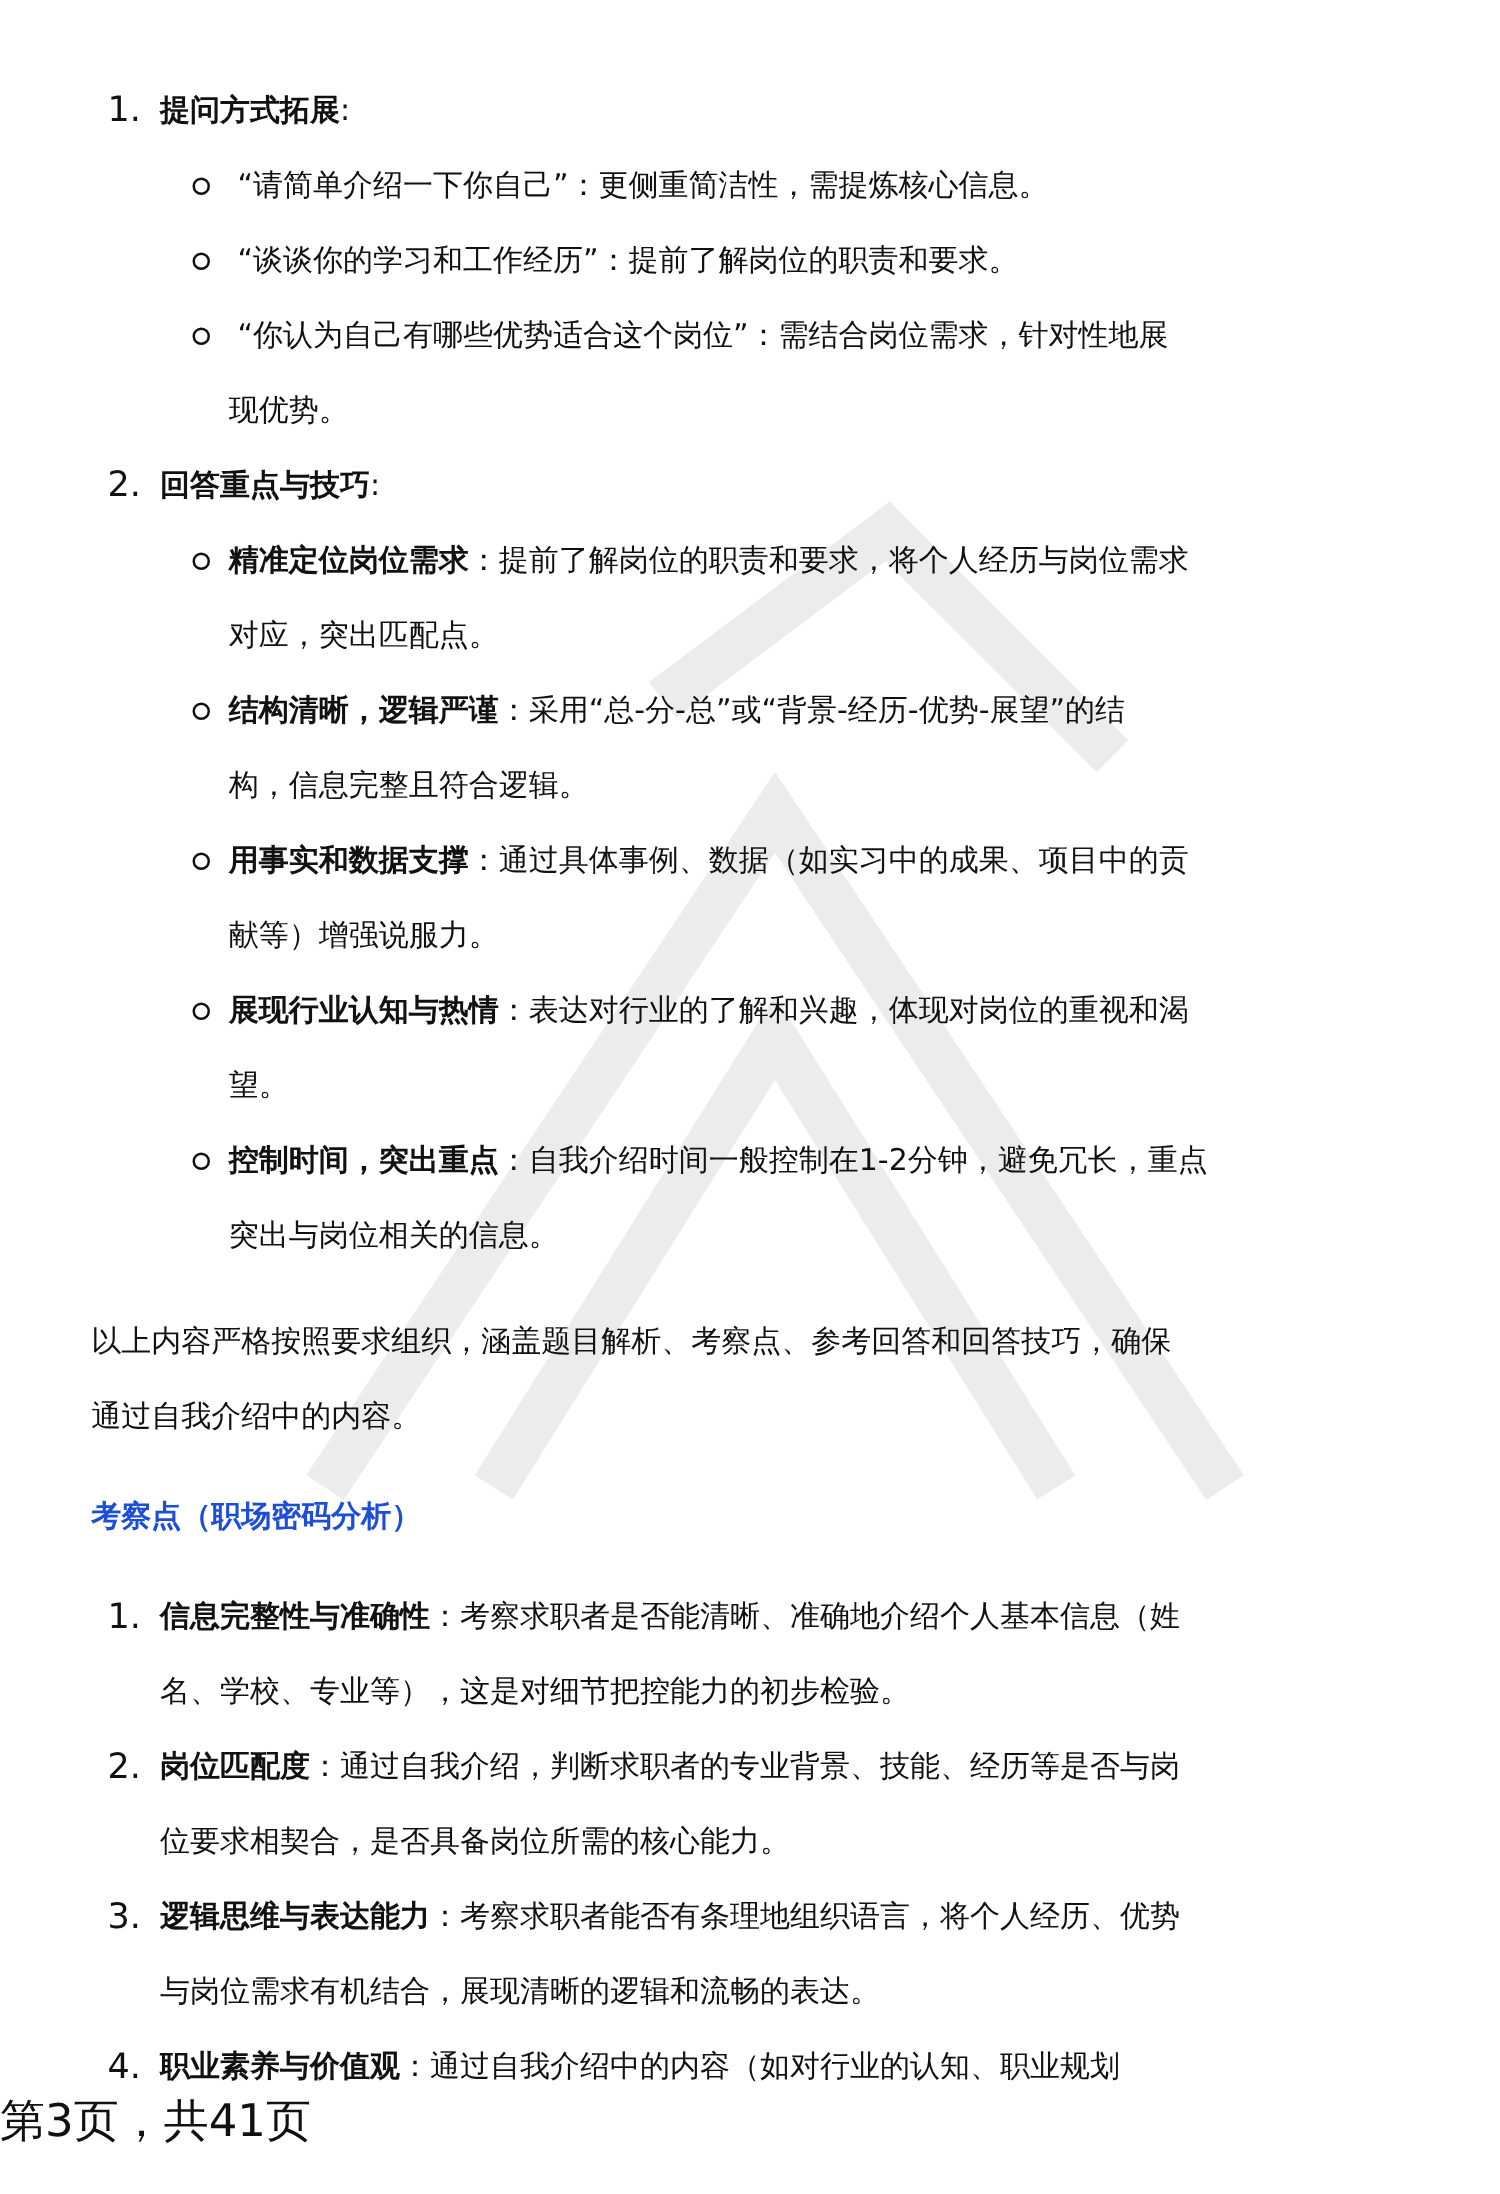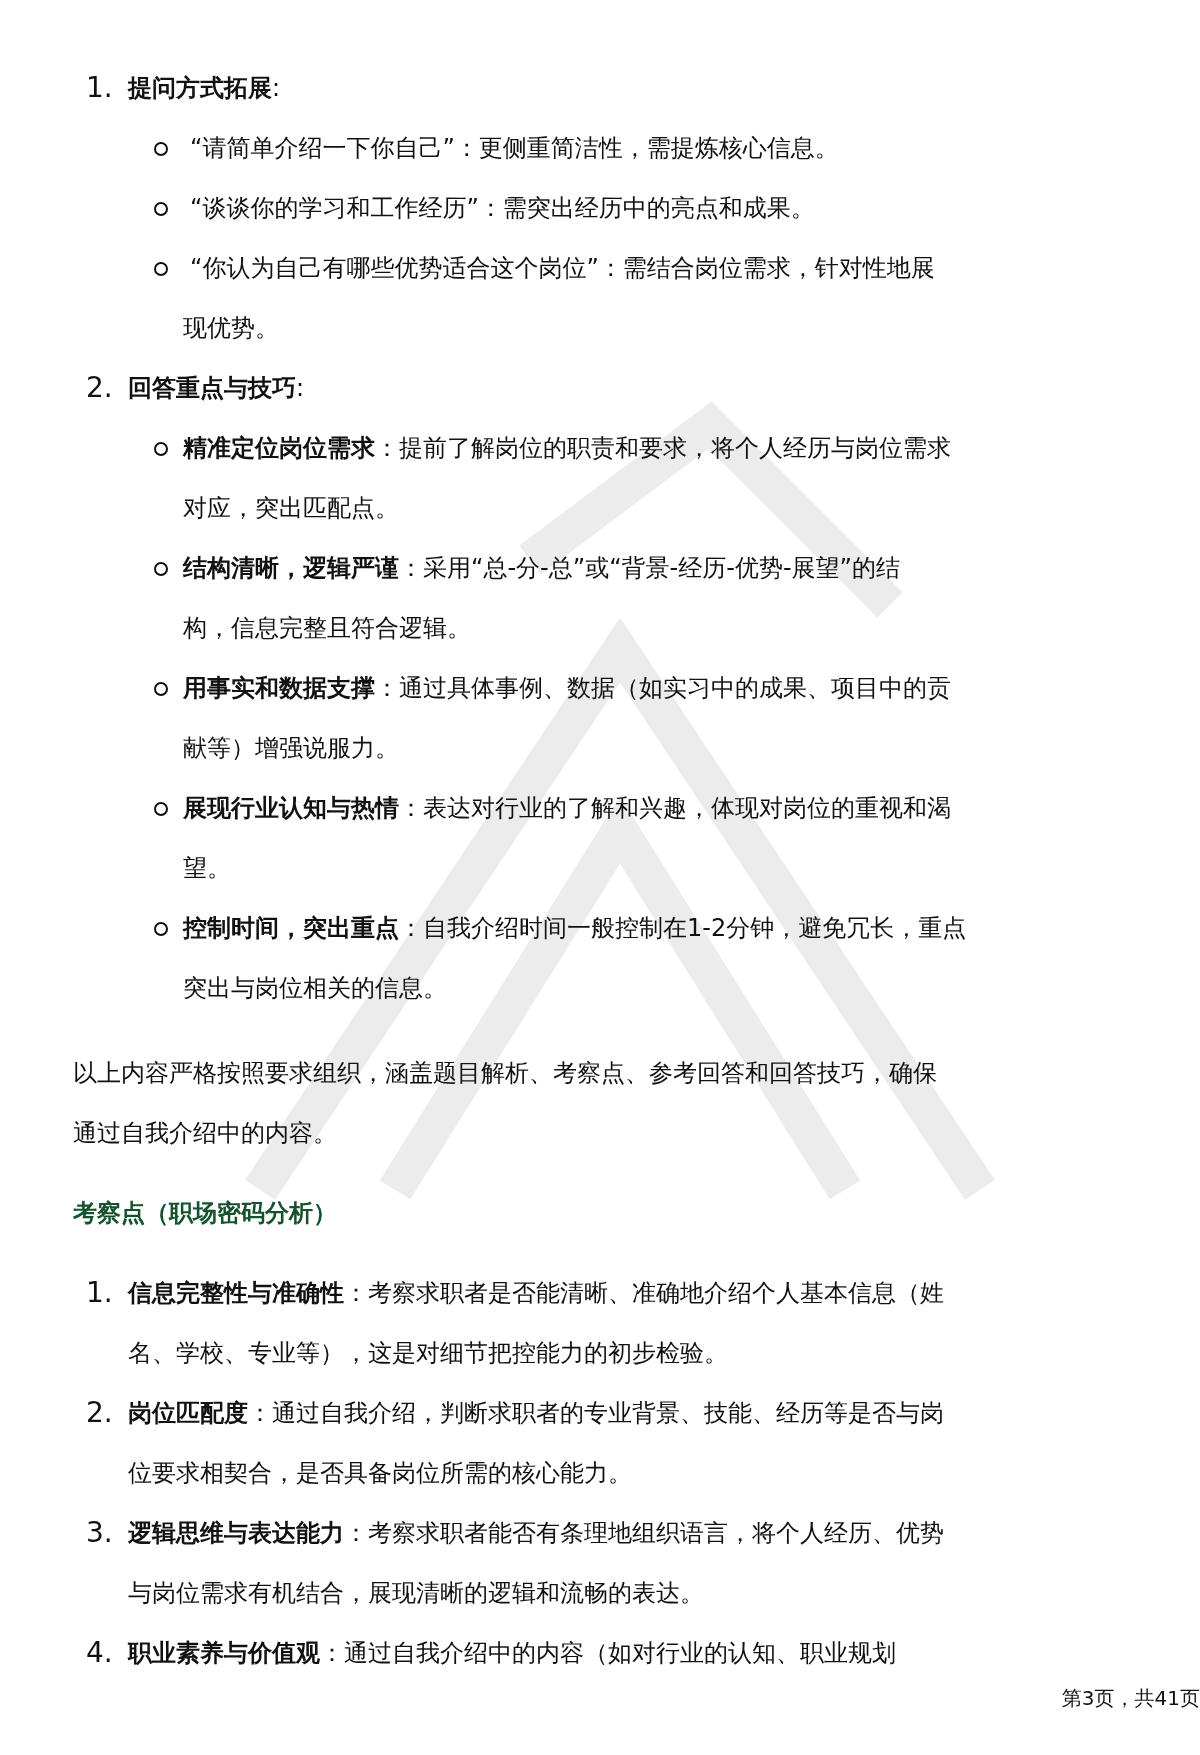--- a/index.html
+++ b/index.html
@@ -15,22 +15,22 @@
   .page { position: absolute; left: 0; top: 0; width: 1200px; }
   .line {
     position: absolute; font-size: 24px; line-height: 36px; white-space: nowrap;
   }
   .num { position: absolute; font-size: 28px; line-height: 36px; }
   .bullet {
     position: absolute; width: 10px; height: 10px; border: 2px solid #111;
     border-radius: 50%;
   }
   b { font-weight: bold; }
-  .red { color: #14532d; font-weight: bold; }
-  .footer { position: absolute; top: 1680px; left: 0; width: 1200px; text-align: right; font-size: 20px; line-height: 36px; }
+  .red { color: #1d4ed8; font-weight: bold; }
+  .footer { position: absolute; top: 1680px; left: 0; width: 1200px; text-align: left; font-size: 36px; line-height: 36px; }
 </style>
 </head>
 <body>
 
 <svg class="watermark" viewBox="0 0 100 100">
   <g fill="none" stroke="#000" stroke-width="4">
     <path d="M10 90 L50 30 L90 90"></path>
     <path d="M25 90 L50 50 L75 90"></path>
     <path d="M40 20 L60 5 L80 25"></path>
   </g>
@@ -38,21 +38,21 @@
 
 <div class="page">
 
   <span class="num" style="left:86px;top:70px">1.</span>
   <span class="line" style="left:128px;top:70px"><b>提问方式拓展</b><span>:</span></span>
 
   <span class="bullet" style="left:154px;top:142px"></span>
   <span class="line" style="left:190px;top:130px">“请简单介绍一下你自己”：更侧重简洁性，需提炼核心信息。</span>
 
   <span class="bullet" style="left:154px;top:202px"></span>
-  <span class="line" style="left:190px;top:190px">“谈谈你的学习和工作经历”：需突出经历中的亮点和成果。</span>
+  <span class="line" style="left:190px;top:190px">“谈谈你的学习和工作经历”：提前了解岗位的职责和要求。</span>
 
   <span class="bullet" style="left:154px;top:262px"></span>
   <span class="line" style="left:190px;top:250px">“你认为自己有哪些优势适合这个岗位”：需结合岗位需求，针对性地展</span>
   <span class="line" style="left:183px;top:310px">现优势。</span>
 
   <span class="num" style="left:86px;top:370px">2.</span>
   <span class="line" style="left:128px;top:370px"><b>回答重点与技巧</b><span>:</span></span>
 
   <span class="bullet" style="left:154px;top:442px"></span>
   <span class="line" style="left:183px;top:430px"><b>精准定位岗位需求</b><span>：提前了解岗位的职责和要求，将个人经历与岗位需求</span></span>

